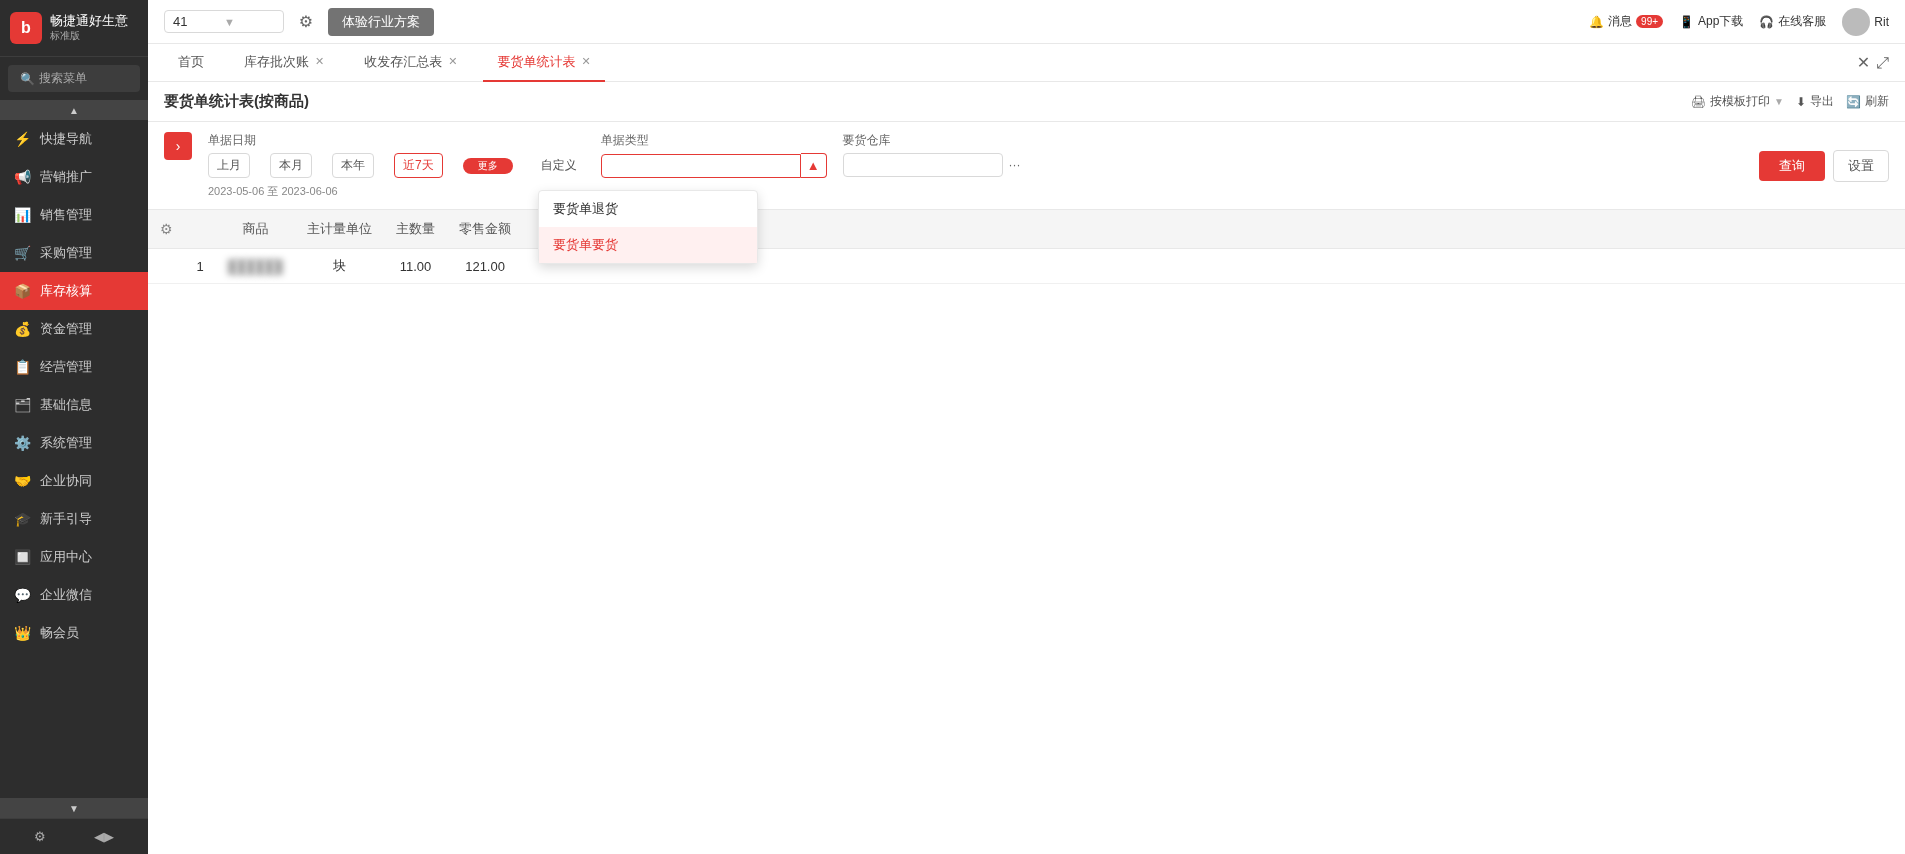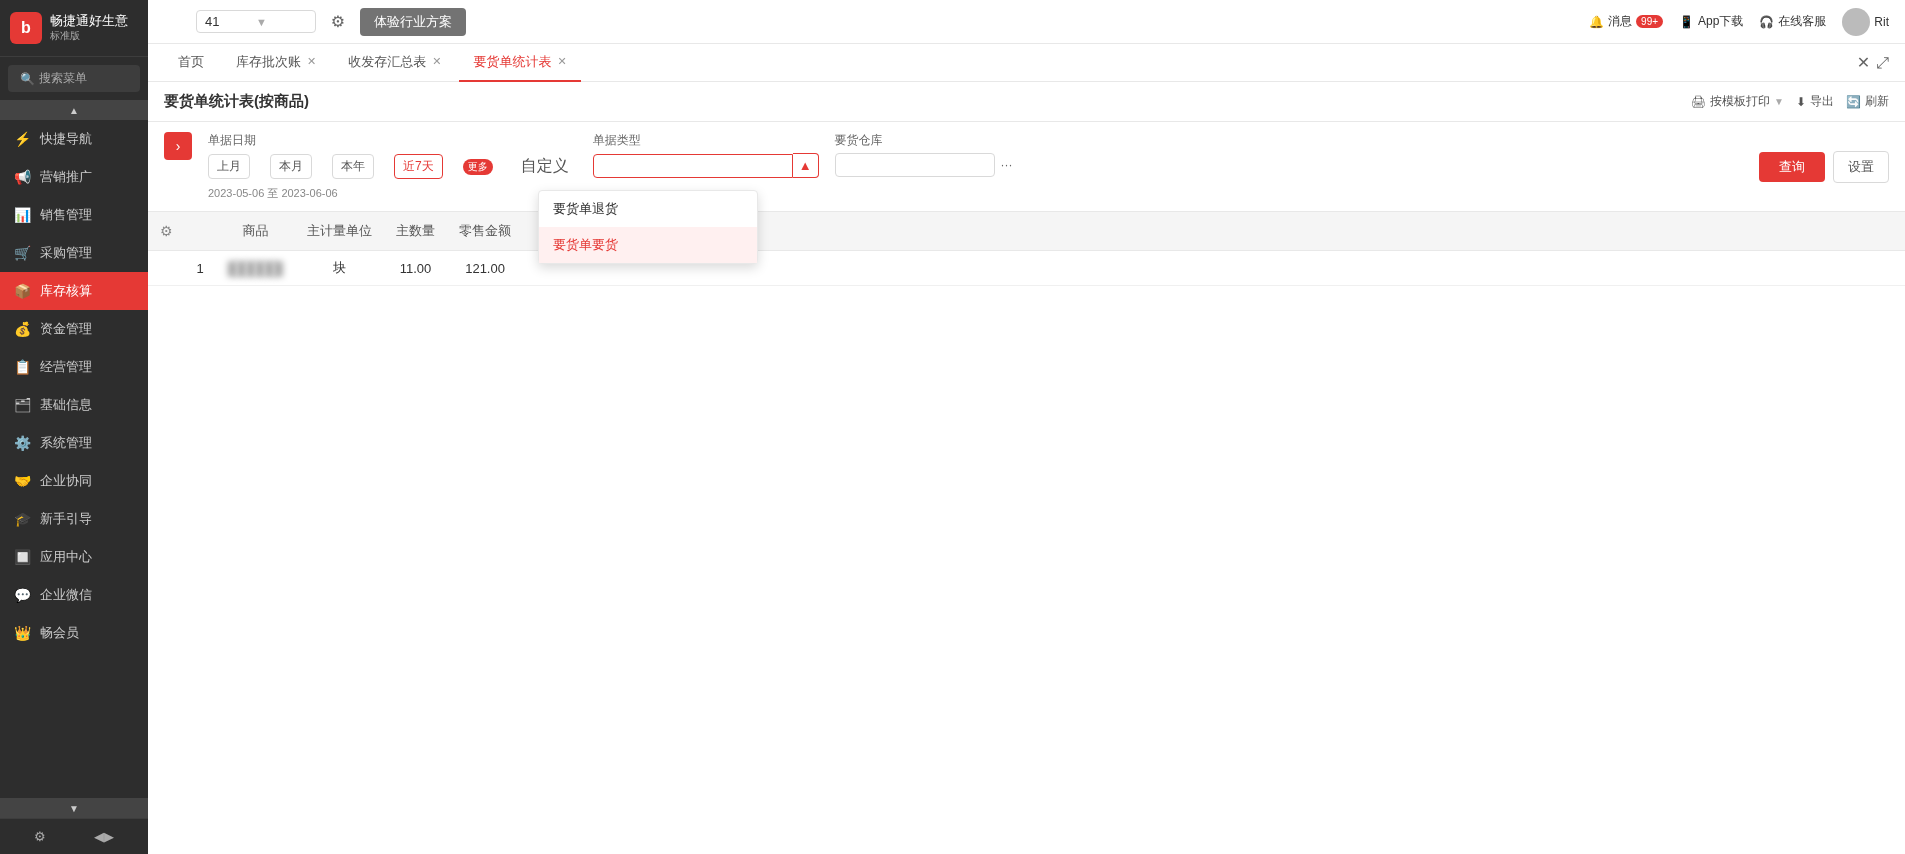--- a/index.html
+++ b/index.html
@@ -82,21 +82,21 @@
     
     .topbar {
       display: flex;
       align-items: center;
       background: #fff;
       border-bottom: 1px solid #e8e8e8;
       padding: 0 16px;
       height: 44px;
       flex-shrink: 0;
     }
-    .topbar-left { display: flex; align-items: center; gap: 8px; flex: 1; margin-left: 32px; }
+    .topbar-left { display: flex; align-items: center; gap: 8px; flex: 1; }
     .topbar-selector {
       display: flex;
       align-items: center;
       border: 1px solid #d9d9d9;
       border-radius: 4px;
       padding: 3px 8px;
       font-size: 13px;
       color: #333;
       cursor: pointer;
       min-width: 120px;
@@ -128,21 +128,21 @@
 
     
     .tabs-bar {
       display: flex;
       align-items: center;
       background: #fff;
       border-bottom: 1px solid #e8e8e8;
       padding: 0 16px;
       height: 38px;
       flex-shrink: 0;
-      gap: 4px;
+      gap: 12px;
     }
     .tab {
       display: flex;
       align-items: center;
       padding: 0 14px;
       height: 38px;
       font-size: 13px;
       color: #555;
       cursor: pointer;
       border-bottom: 2px solid transparent;
@@ -220,27 +220,27 @@
       background: #fff;
       font-size: 12px;
       color: #555;
       cursor: pointer;
     }
     .filter-date-btn.active { border-color: #e53935; color: #e53935; }
     .filter-date-badge {
       background: #e53935;
       color: #fff;
       border-radius: 10px;
-      padding: 1px 5px;
+      padding: 1px 15px;
       font-size: 10px;
       cursor: pointer;
     }
     .filter-date-custom {
       padding: 3px 8px;
-      font-size: 16px;
+      font-size: 12px;
       color: #555;
       cursor: pointer;
     }
     .filter-date-range { font-size: 11px; color: #888; margin-top: 2px; }
     .filter-type-group { display: flex; flex-direction: column; gap: 4px; }
     .filter-type-input-row { display: flex; align-items: center; }
     .filter-type-input {
       border: 1px solid #e53935;
       border-radius: 4px 0 0 4px;
       padding: 4px 8px;

